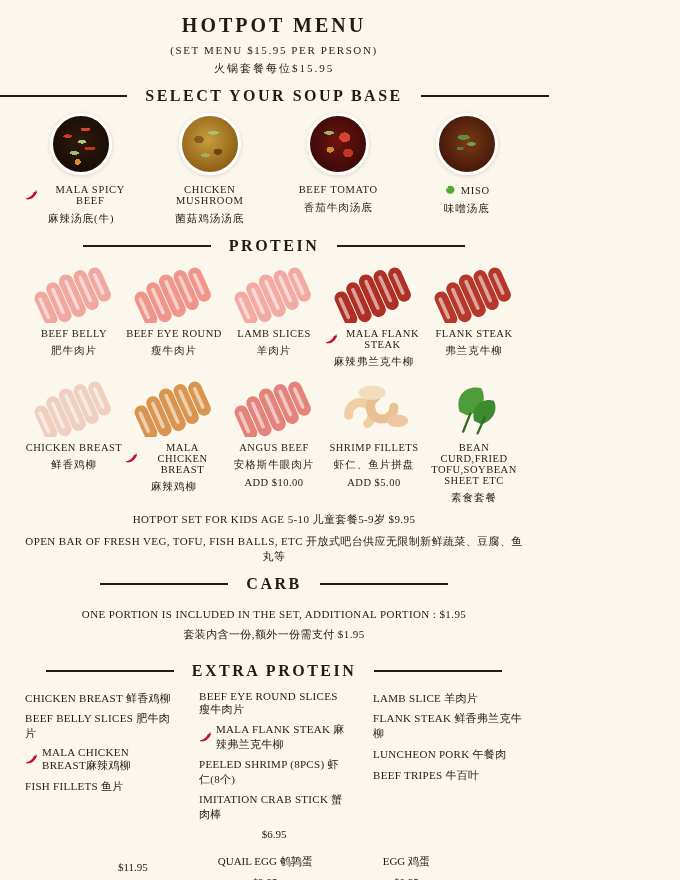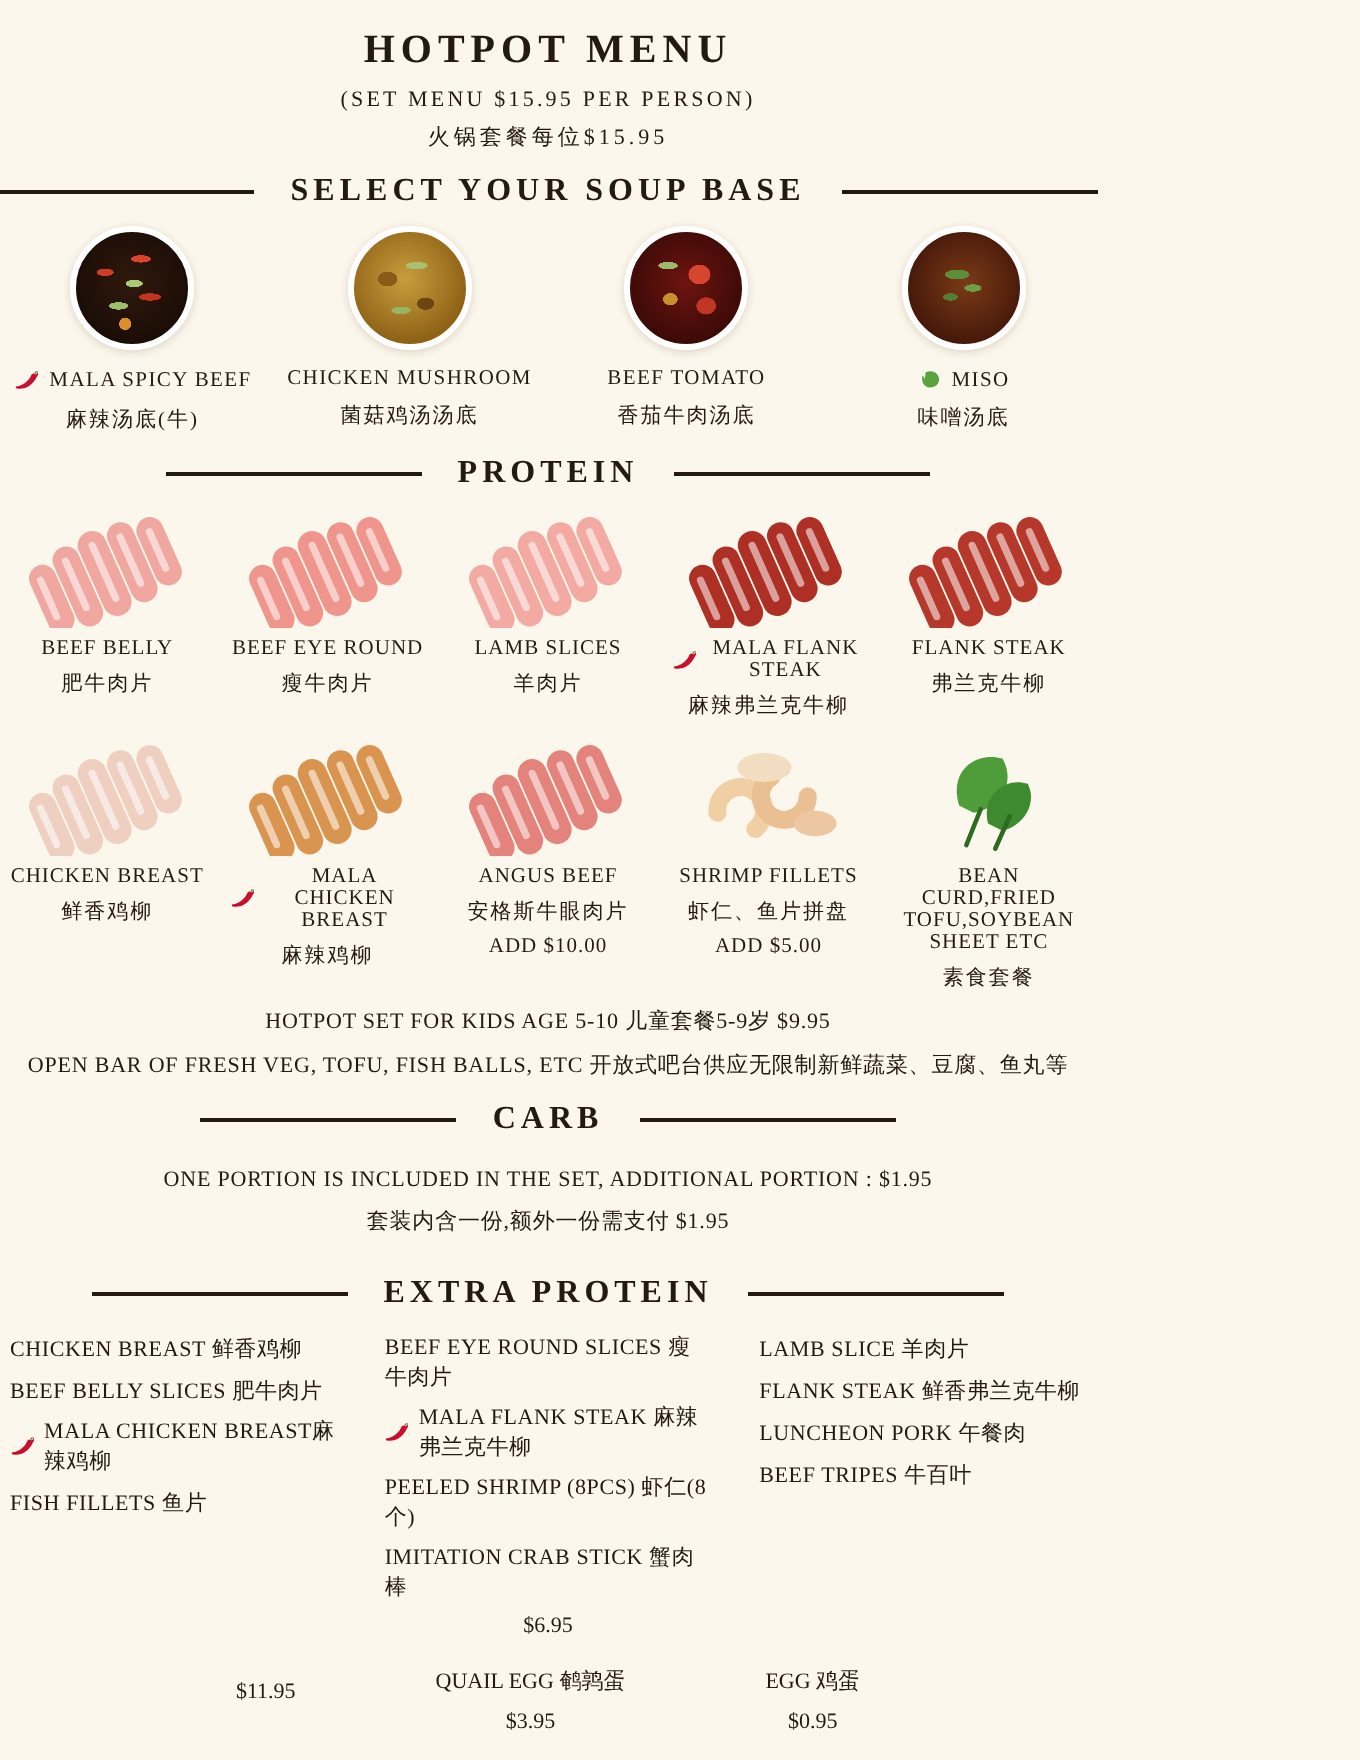--- a/index.html
+++ b/index.html
@@ -4,21 +4,21 @@
 <style>
   * { margin:0; padding:0; box-sizing:border-box; }
   html,body { width:680px; height:880px; }
   body {
     background:#fcf7ec;
     color:#241a10;
     font-family:"Liberation Serif","DejaVu Serif",serif;
     overflow:hidden;
   }
   .defs { position:absolute; width:0; height:0; }
-  .menu { width:548px; height:880px; padding:14px 5px 0; display:flex; flex-direction:column; }
+  .menu { width:548px; height:880px; padding:14px 25px 0; display:flex; flex-direction:column; }
 
   
   .header { text-align:center; }
   .title { font-size:20px; letter-spacing:3px; font-weight:600; }
   .sub { font-size:11px; letter-spacing:1.6px; margin-top:7px; }
   .subzh { font-size:11px; letter-spacing:2px; margin-top:5px; }
 
   
   .heading { display:flex; align-items:center; justify-content:center; margin:11px 0 8px; }
   .heading .txt { font-size:16px; letter-spacing:2.5px; font-weight:600; padding:0 18px; white-space:nowrap; }
@@ -54,21 +54,21 @@
     radial-gradient(6px 3px at 38% 58%, #547f33 60%, transparent 62%),
     radial-gradient(circle at 52% 46%, #7a3a17 0%, #47190a 70%);}
   .cap { margin-top:9px; font-size:10.5px; letter-spacing:.7px; display:flex; align-items:center; gap:5px; }
   .capzh { margin-top:6px; font-size:10.5px; letter-spacing:1px; }
 
   
   .chili-icon { width:13px; height:13px; transform:rotate(6deg); flex:0 0 auto; }
   .leaf-icon { width:12px; height:12px; flex:0 0 auto; }
 
   
-  .protein-row { display:flex; justify-content:center; gap:13px; margin-top:4px; }
+  .protein-row { display:flex; justify-content:center; gap:2px; margin-top:4px; }
   .p-item { width:126px; display:flex; flex-direction:column; align-items:center; text-align:center; }
   .thumb { width:92px; height:56px; }
   .p-en { margin-top:5px; font-size:10.5px; letter-spacing:.5px; display:flex; align-items:center; justify-content:center; gap:4px; }
   .p-zh { margin-top:5px; font-size:10.5px; letter-spacing:1px; }
   .p-add { margin-top:5px; font-size:10.5px; letter-spacing:.5px; }
   .c-beef-belly{color:#efa7a0} .c-eye-round{color:#ef958c} .c-lamb{color:#f2aaa2}
   .c-mala-flank{color:#ae2f24} .c-flank{color:#b5382b}
   .c-chicken{color:#eecfc0} .c-mala-chicken{color:#d99550} .c-angus{color:#e3837b}
 
   .note { text-align:center; font-size:11px; letter-spacing:.4px; margin-top:7px; }

